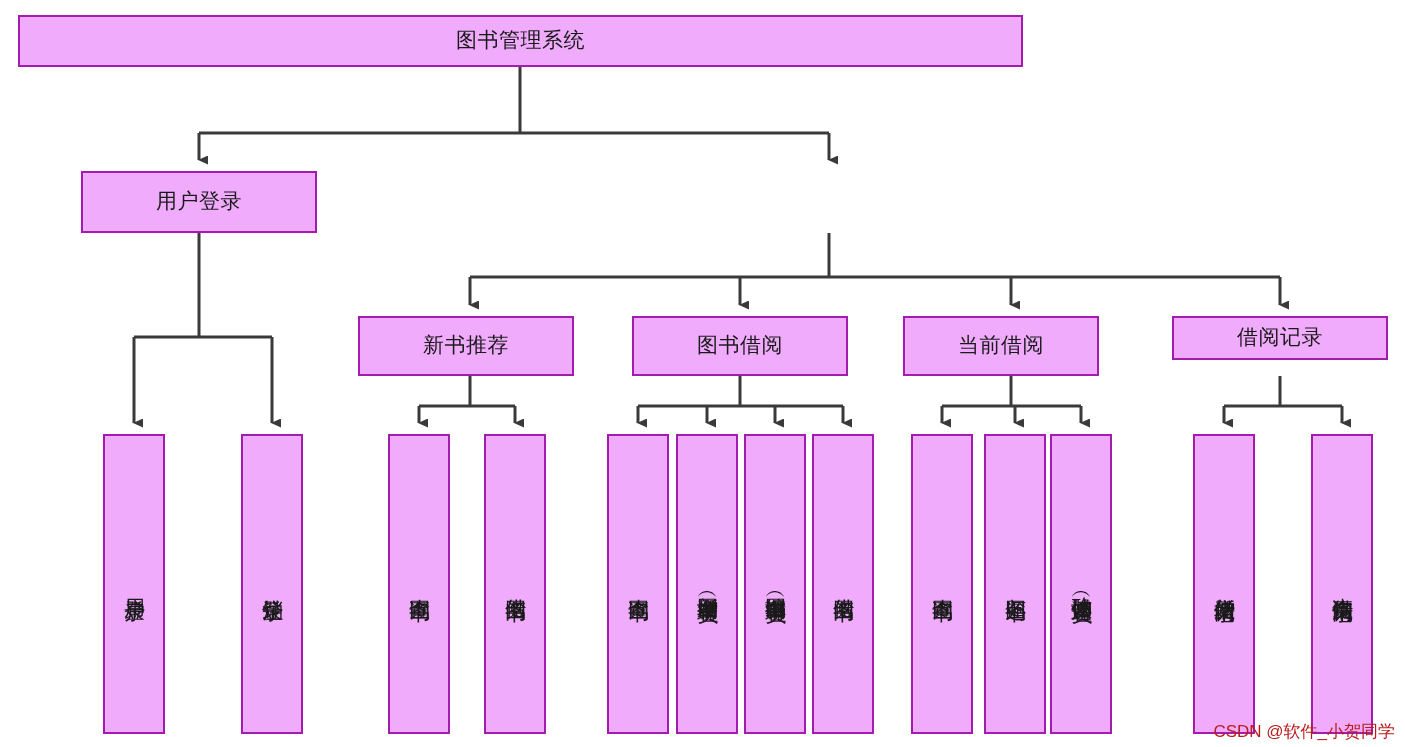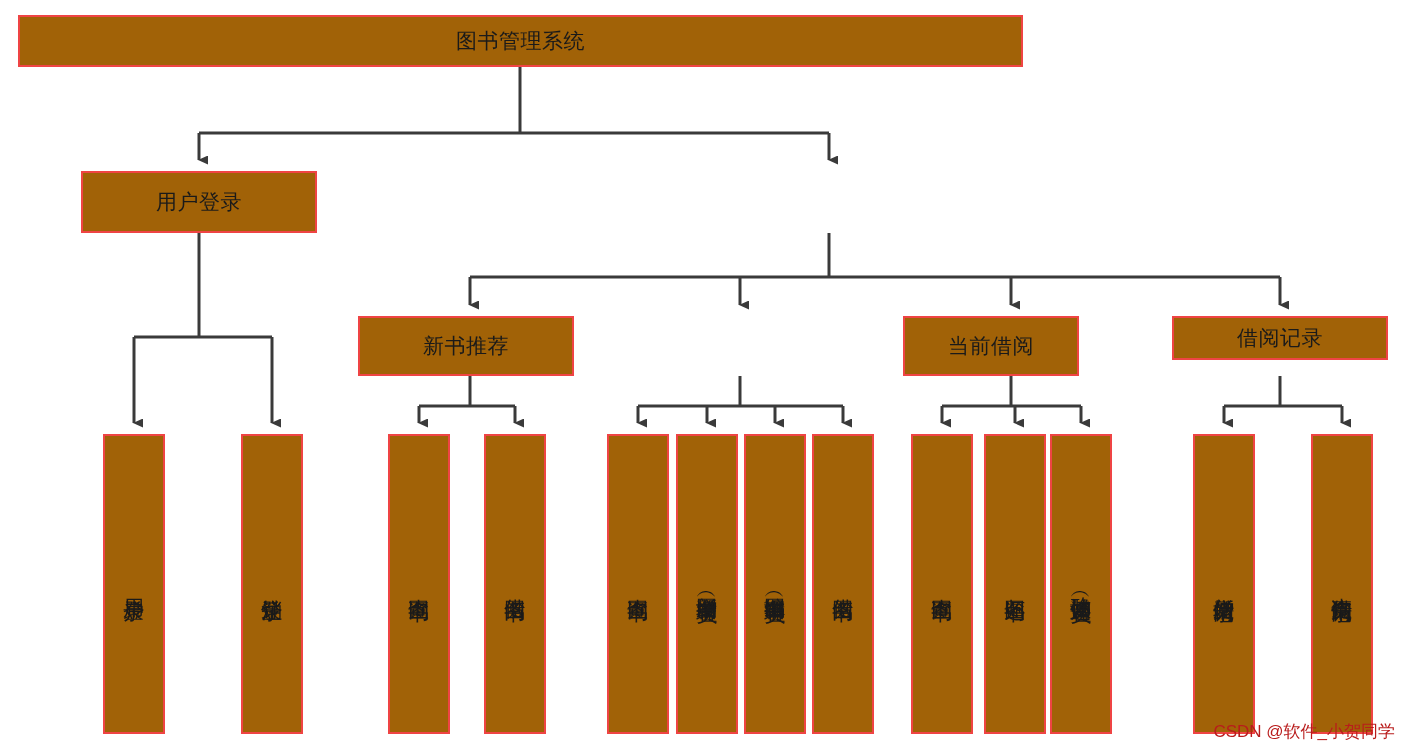--- a/index.html
+++ b/index.html
@@ -22,27 +22,28 @@
     position: absolute;
     left: 0;
     top: 0;
     width: 1405px;
     height: 747px;
     pointer-events: none;
   }
   .node {
     position: absolute;
     box-sizing: border-box;
-    border: 2px solid #ef4444;
-    background: #a16207;
+    border: 2px solid #a21caf;
+    background: #f0abfc;
     display: flex;
     align-items: center;
     justify-content: center;
     color: #1a1a1a;
     z-index: 2;
+    font-family: Liberation Serif, serif;
   }
   .node-h .label {
     font-size: 21px;
     line-height: 1.1;
     letter-spacing: 0.5px;
     white-space: nowrap;
   }
   .node-root .label {
     font-size: 21px;
     letter-spacing: 0.5px;
@@ -123,21 +124,24 @@
     <span class="label">图书管理系统</span>
   </div>
 
   <div class="node node-h" style="left: 81px; top: 171px; width: 236px; height: 62px;">
     <span class="label">用户登录</span>
   </div>
 
   <div class="node node-h" style="left: 358px; top: 316px; width: 216px; height: 60px;">
     <span class="label">新书推荐</span>
   </div>
-  <div class="node node-h" style="left: 903px; top: 316px; width: 176px; height: 60px;">
+  <div class="node node-h" style="left: 632px; top: 316px; width: 216px; height: 60px;">
+    <span class="label">图书借阅</span>
+  </div>
+  <div class="node node-h" style="left: 903px; top: 316px; width: 196px; height: 60px;">
     <span class="label">当前借阅</span>
   </div>
   <div class="node node-h" style="left: 1172px; top: 316px; width: 216px; height: 44px;">
     <span class="label">借阅记录</span>
   </div>
 
   <div class="node node-v" style="left: 103px; top: 434px; width: 62px; height: 300px;">
     <span class="label">用户登录</span>
   </div>
   <div class="node node-v" style="left: 241px; top: 434px; width: 62px; height: 300px;">

